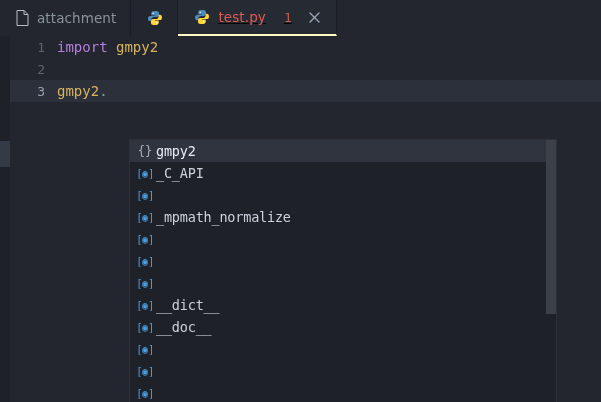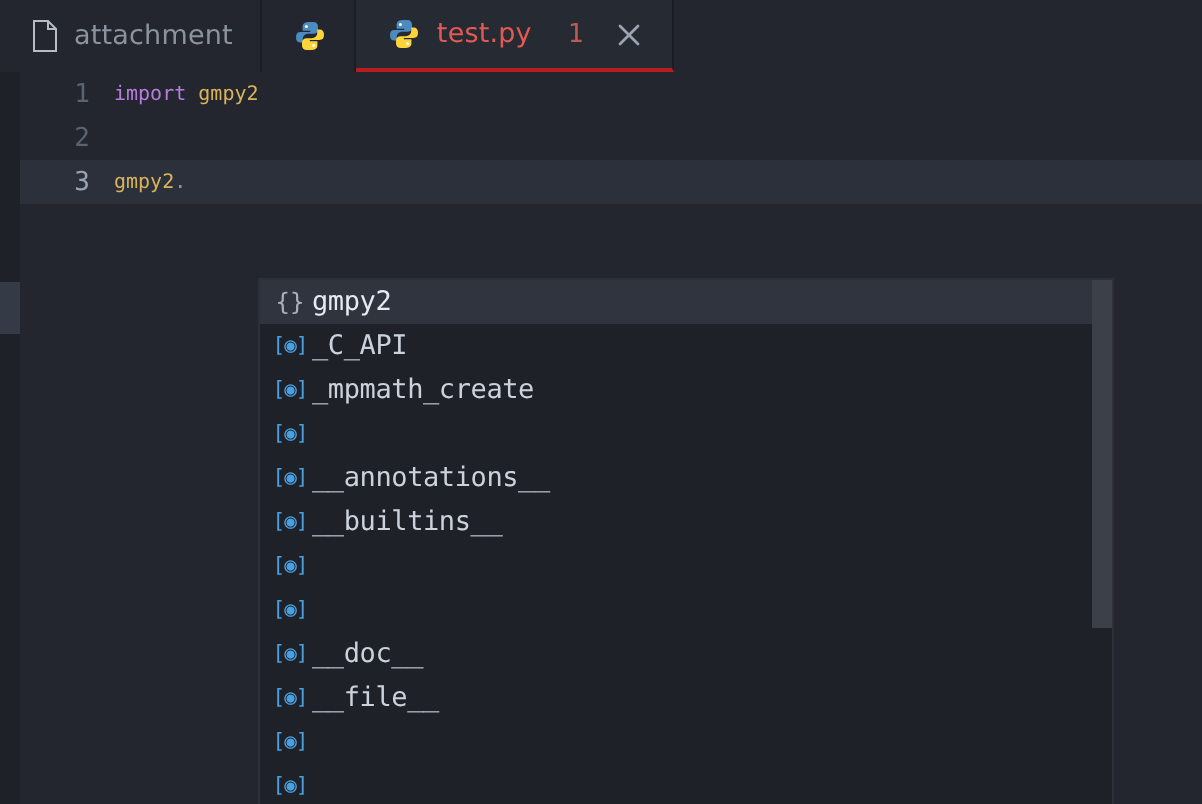--- a/index.html
+++ b/index.html
@@ -41,21 +41,22 @@
     height: 36px;
     box-sizing: border-box;
     position: relative;
     background: #23262e;
     border-right: 1px solid #1a1d23;
     cursor: pointer;
     white-space: nowrap;
   }
   .tab.active {
     background: #262a33;
-    border-bottom: 2px solid #b91c1c;
+    border-bottom: 2px solid #fef9c3;
+    text-decoration: underline;
   }
   .tab-label {
     font-size: 13.5px;
     color: #8b939e;
     letter-spacing: 0.1px;
   }
   .tab.active .tab-label {
     color: #e05a53;
   }
   .tab-badge {
@@ -133,21 +134,21 @@
     font-family: "DejaVu Sans Mono", monospace;
     font-size: 13px;
     color: #5a6372;
     user-select: none;
   }
   .line.active .linenum {
     color: #98a2b3;
   }
   .code {
     font-family: "DejaVu Sans Mono", monospace;
-    font-size: 10px;
+    font-size: 14px;
     white-space: pre;
     position: relative;
   }
   .tok-kw     { color: #b57edc; }
   .tok-mod    { color: #d8b35c; }
   .tok-punc   { color: #6fb07a; position: relative; }
   .squiggle {
     position: absolute;
     left: 0;
     bottom: -3px;
@@ -305,53 +306,51 @@
           <span class="ac-label">gmpy2</span>
         </div>
 
         <div class="ac-row">
           <span class="ac-icon var">[◉]</span>
           <span class="ac-label">_C_API</span>
         </div>
 
         <div class="ac-row">
           <span class="ac-icon var">[◉]</span>
-          <span class="ac-label">_mpmath_create</span>
-        </div>
-
-        <div class="ac-row">
-          <span class="ac-icon var">[◉]</span>
-        </div>
-
-        <div class="ac-row">
-          <span class="ac-icon var">[◉]</span>
-          <span class="ac-label">__annotations__</span>
-        </div>
-
-        <div class="ac-row">
-          <span class="ac-icon var">[◉]</span>
-          <span class="ac-label">__builtins__</span>
-        </div>
-
-        <div class="ac-row">
-          <span class="ac-icon var">[◉]</span>
-        </div>
-
-        <div class="ac-row">
-          <span class="ac-icon var">[◉]</span>
+        </div>
+
+        <div class="ac-row">
+          <span class="ac-icon var">[◉]</span>
+          <span class="ac-label">_mpmath_normalize</span>
+        </div>
+
+        <div class="ac-row">
+          <span class="ac-icon var">[◉]</span>
+        </div>
+
+        <div class="ac-row">
+          <span class="ac-icon var">[◉]</span>
+        </div>
+
+        <div class="ac-row">
+          <span class="ac-icon var">[◉]</span>
+        </div>
+
+        <div class="ac-row">
+          <span class="ac-icon var">[◉]</span>
+          <span class="ac-label">__dict__</span>
         </div>
 
         <div class="ac-row">
           <span class="ac-icon var">[◉]</span>
           <span class="ac-label">__doc__</span>
         </div>
 
         <div class="ac-row">
           <span class="ac-icon var">[◉]</span>
-          <span class="ac-label">__file__</span>
         </div>
 
         <div class="ac-row">
           <span class="ac-icon var">[◉]</span>
         </div>
 
         <div class="ac-row">
           <span class="ac-icon var">[◉]</span>
         </div>
 

